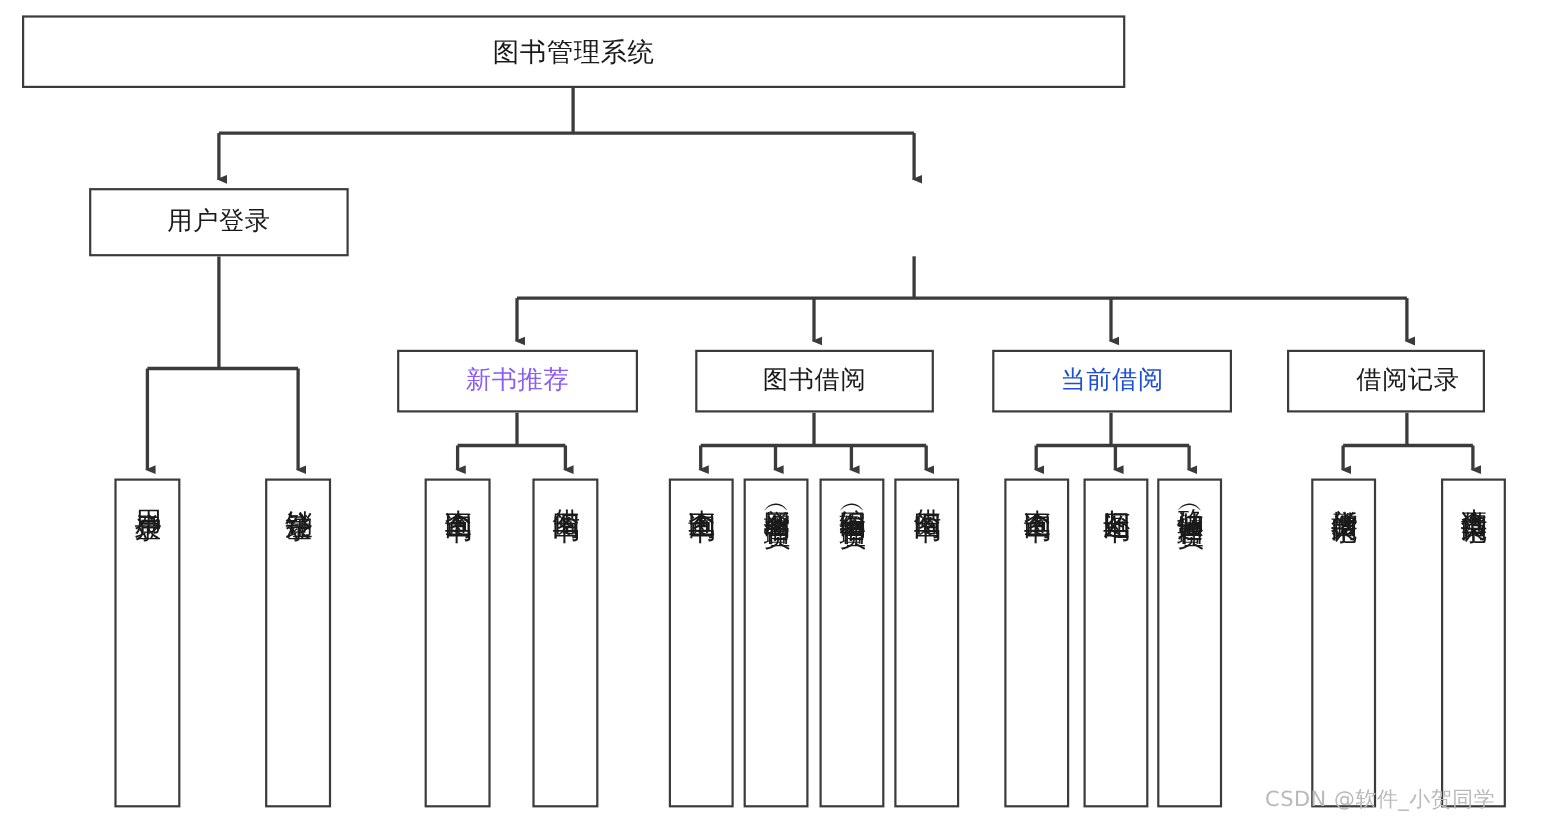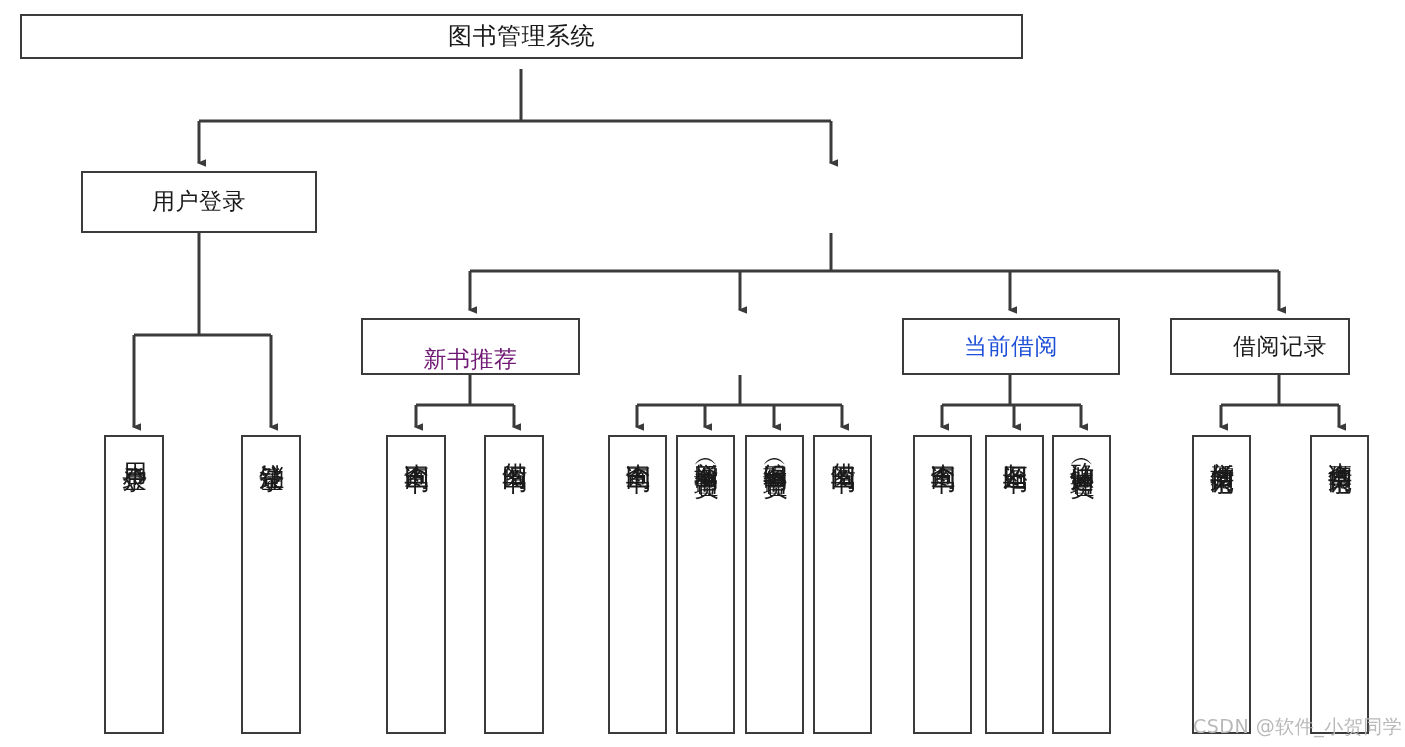--- a/index.html
+++ b/index.html
@@ -124,30 +124,33 @@
       <path d="M 1014 405 L 1014 427" marker-end="url(#arrowhead)"></path>
       <path d="M 1081 405 L 1081 427" marker-end="url(#arrowhead)"></path>
 
       <path d="M 1279 375 L 1279 405"></path>
       <path d="M 1221 405 L 1339 405"></path>
       <path d="M 1221 405 L 1221 427" marker-end="url(#arrowhead)"></path>
       <path d="M 1339 405 L 1339 427" marker-end="url(#arrowhead)"></path>
     </g>
   </svg>
 
-  <div class="node horiz root" style="left: 20px; top: 14px; width: 1003px; height: 45px; border-color: rgb(59, 59, 59); background: rgb(255, 255, 255); color: rgb(26, 26, 26);">
+  <div class="node horiz root" style="left: 20px; top: 14px; width: 1003px; height: 66px; border-color: rgb(59, 59, 59); background: rgb(255, 255, 255); color: rgb(26, 26, 26);">
     <span class="node-label">图书管理系统</span>
   </div>
 
   <div class="node horiz" style="left: 81px; top: 171px; width: 236px; height: 62px; border-color: rgb(59, 59, 59); background: rgb(255, 255, 255); color: rgb(26, 26, 26);">
     <span class="node-label">用户登录</span>
   </div>
 
-  <div class="node horiz" style="left: 361px; top: 318px; width: 219px; height: 57px; border-color: rgb(59, 59, 59); background: rgb(255, 255, 255); color: #701a75; align-items: flex-end;">
+  <div class="node horiz" style="left: 361px; top: 318px; width: 219px; height: 57px; border-color: rgb(59, 59, 59); background: rgb(255, 255, 255); color: #8b5cf6;">
     <span class="node-label">新书推荐</span>
+  </div>
+  <div class="node horiz" style="left: 632px; top: 318px; width: 217px; height: 57px; border-color: rgb(59, 59, 59); background: rgb(255, 255, 255); color: rgb(26, 26, 26);">
+    <span class="node-label">图书借阅</span>
   </div>
   <div class="node horiz" style="left: 902px; top: 318px; width: 218px; height: 57px; border-color: rgb(59, 59, 59); background: rgb(255, 255, 255); color: #1d4ed8;">
     <span class="node-label">当前借阅</span>
   </div>
   <div class="node horiz" style="left: 1170px; top: 318px; width: 180px; height: 57px; border-color: rgb(59, 59, 59); background: rgb(255, 255, 255); color: rgb(26, 26, 26); padding-left: 40px;">
     <span class="node-label">借阅记录</span>
   </div>
 
   <div class="node vert" style="left: 104px; top: 435px; width: 60px; height: 299px; border-color: rgb(59, 59, 59); background: rgb(255, 255, 255); color: rgb(26, 26, 26);">
     <span class="node-label">用户登录</span>
@@ -182,15 +185,15 @@
   <div class="node vert tall-text" style="left: 1052px; top: 435px; width: 59px; height: 299px; border-color: rgb(59, 59, 59); background: rgb(255, 255, 255); color: rgb(26, 26, 26);">
     <span class="node-label">确认归还（管理员）</span>
   </div>
   <div class="node vert tall-text" style="left: 1192px; top: 435px; width: 59px; height: 299px; border-color: rgb(59, 59, 59); background: rgb(255, 255, 255); color: rgb(26, 26, 26);">
     <span class="node-label">新增借阅记录</span>
   </div>
   <div class="node vert tall-text" style="left: 1310px; top: 435px; width: 59px; height: 299px; border-color: rgb(59, 59, 59); background: rgb(255, 255, 255); color: rgb(26, 26, 26);">
     <span class="node-label">查询借阅记录</span>
   </div>
 
-  <div class="watermark" style="left: 1193px; top: 714px;">CSDN @软件_小贺同学</div>
+  <div class="watermark" style="left: 1150px; top: 714px;">CSDN @软件_小贺同学</div>
 
 </div>
 
 </body></html>

